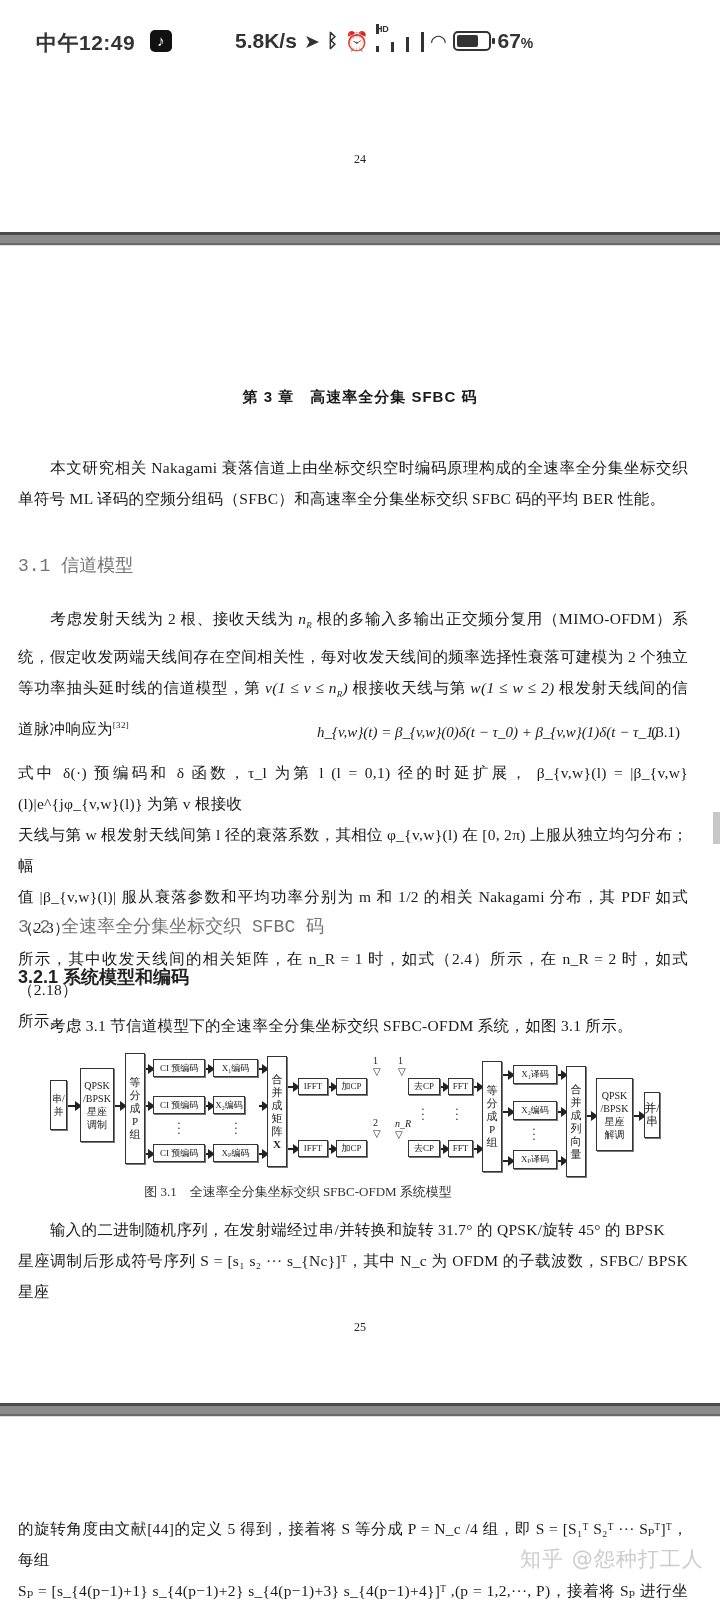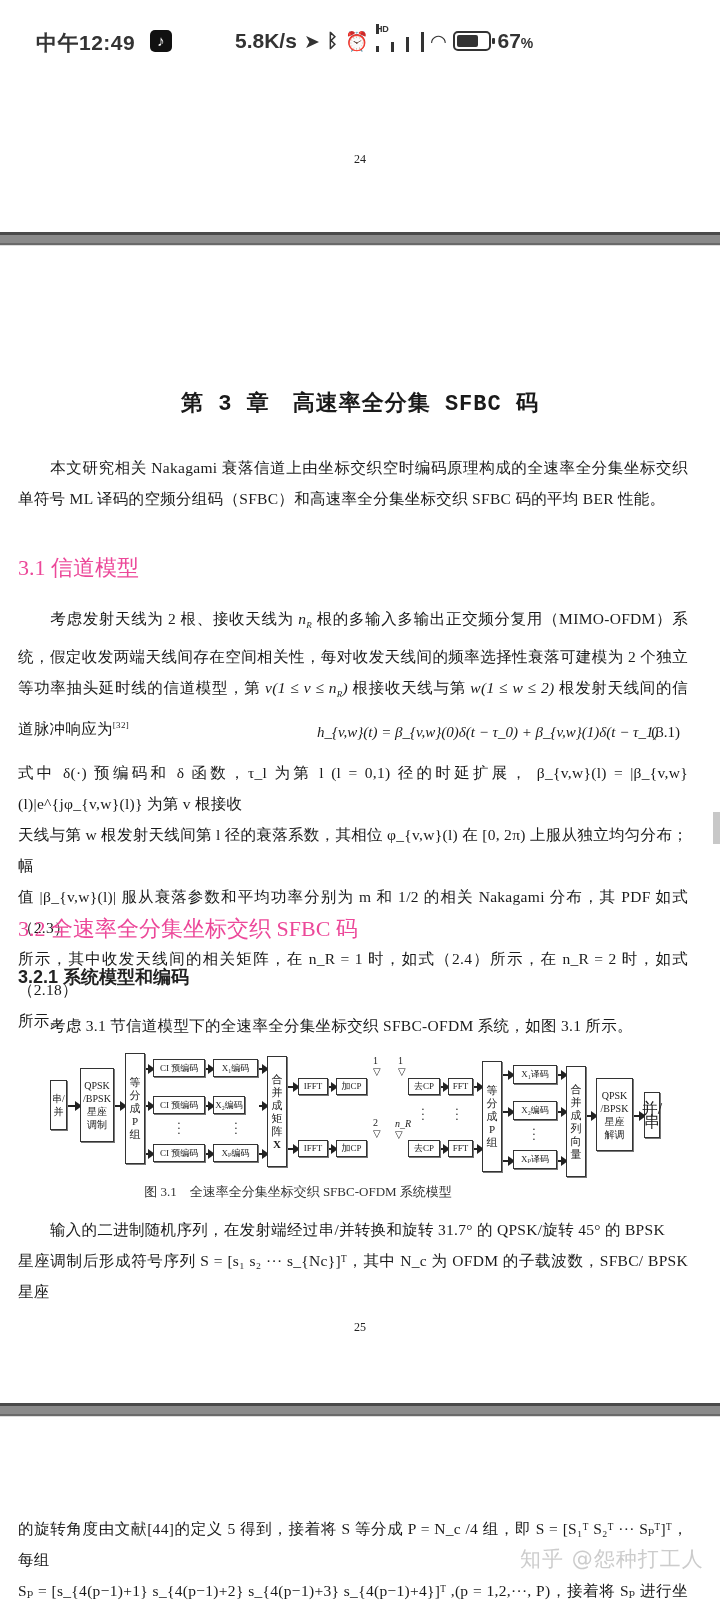--- a/index.html
+++ b/index.html
@@ -16,24 +16,24 @@
   .battery::after { content: ""; position: absolute; right: -6px; top: 5px; width: 3px; height: 6px; background: #333; border-radius: 1px; }
   .battery-fill { position: absolute; left: 2px; top: 2px; bottom: 2px; width: 62%; background: #333; border-radius: 2px; }
   .sig { display: inline-flex; align-items: flex-end; gap: 12px; height: 22px; position: relative; }
   .sig span { display: inline-block; width: 3px; background: #333; }
   .sig .hd { position: absolute; top: -6px; left: 0; font-size: 9px; font-weight: bold; }
 
   
   .pagenum { position: absolute; width: 720px; text-align: center; font-size: 12px; color: #222; }
   .separator { position: absolute; left: 0; width: 720px; height: 14px; background: linear-gradient(#4a4a4a 0 3px, #8a8a8a 3px 11px, #6a6a6a 11px 13px, #ddd 13px 14px); }
 
-  .chapter-title { position: absolute; top: 388px; left: 0; width: 720px; text-align: center; font-size: 22px; font-weight: bold; font-family: Liberation Mono, monospace; letter-spacing: 1px; }
+  .chapter-title { position: absolute; top: 388px; left: 0; width: 720px; text-align: center; font-size: 15px; font-weight: bold; font-family: Liberation Sans, sans-serif; letter-spacing: 1px; }
   .para { position: absolute; left: 18px; width: 670px; font-size: 15.5px; line-height: 31px; text-align: justify; letter-spacing: 0.3px; }
   .para .indent { display: inline-block; width: 32px; }
-  .h2 { position: absolute; left: 18px; font-family: Liberation Serif, serif; font-size: 22px; color: #ec4899; }
+  .h2 { position: absolute; left: 18px; font-family: Liberation Mono, monospace; font-size: 18px; color: #737373; }
   .h3 { position: absolute; left: 18px; font-family: "Liberation Sans", "DejaVu Sans", sans-serif; font-size: 18px; color: #222; font-weight: bold; }
   .eq { position: absolute; left: 0; width: 720px; font-size: 15px; font-style: italic; }
   .eq .body { position: absolute; left: 317px; }
   .eq .num { position: absolute; right: 40px; font-style: normal; }
   i.m { font-style: italic; }
 
   
   .diagram { position: absolute; left: 40px; top: 1050px; width: 640px; height: 130px; font-size: 11px; }
   .box { position: absolute; border: 1.5px solid #333; background: #fff; text-align: center; display: flex; align-items: center; justify-content: center; font-size: 11px; line-height: 13px; box-shadow: 1px 1px 0 #777; }
   .vbox { flex-direction: column; }
@@ -210,21 +210,21 @@
       <span>量</span>
   </div>
   <div class="arrow" style="left:547px;top:65px;width:7px"></div>
   <div class="box vbox" style="left:556px;top:28px;width:37px;height:73px;font-size:10px">
     <span>QPSK</span>
       <span>/BPSK</span>
       <span>星座</span>
       <span>解调</span>
   </div>
   <div class="arrow" style="left:594px;top:65px;width:8px"></div>
-  <div class="box vbox" style="left:604px;top:42px;width:16px;height:46px;font-size:16px">并/串</div>
+  <div class="box vbox" style="left:604px;top:42px;width:16px;height:46px;font-size:12px">并/串</div>
 </div>
 
 <div class="caption">图 3.1　全速率全分集坐标交织 SFBC-OFDM 系统模型</div>
 
 <div class="para" style="top:1214px">
   <div><span class="indent"></span><span>输入的二进制随机序列，在发射端经过串/并转换和旋转 31.7° 的 QPSK/旋转 45° 的 BPSK</span></div>
   <div>星座调制后形成符号序列 S = [s₁ s₂ ··· s_{Nc}]ᵀ，其中 N_c 为 OFDM 的子载波数，SFBC/ BPSK 星座</div>
 </div>
 
 <div class="pagenum" style="top:1320px">25</div>

